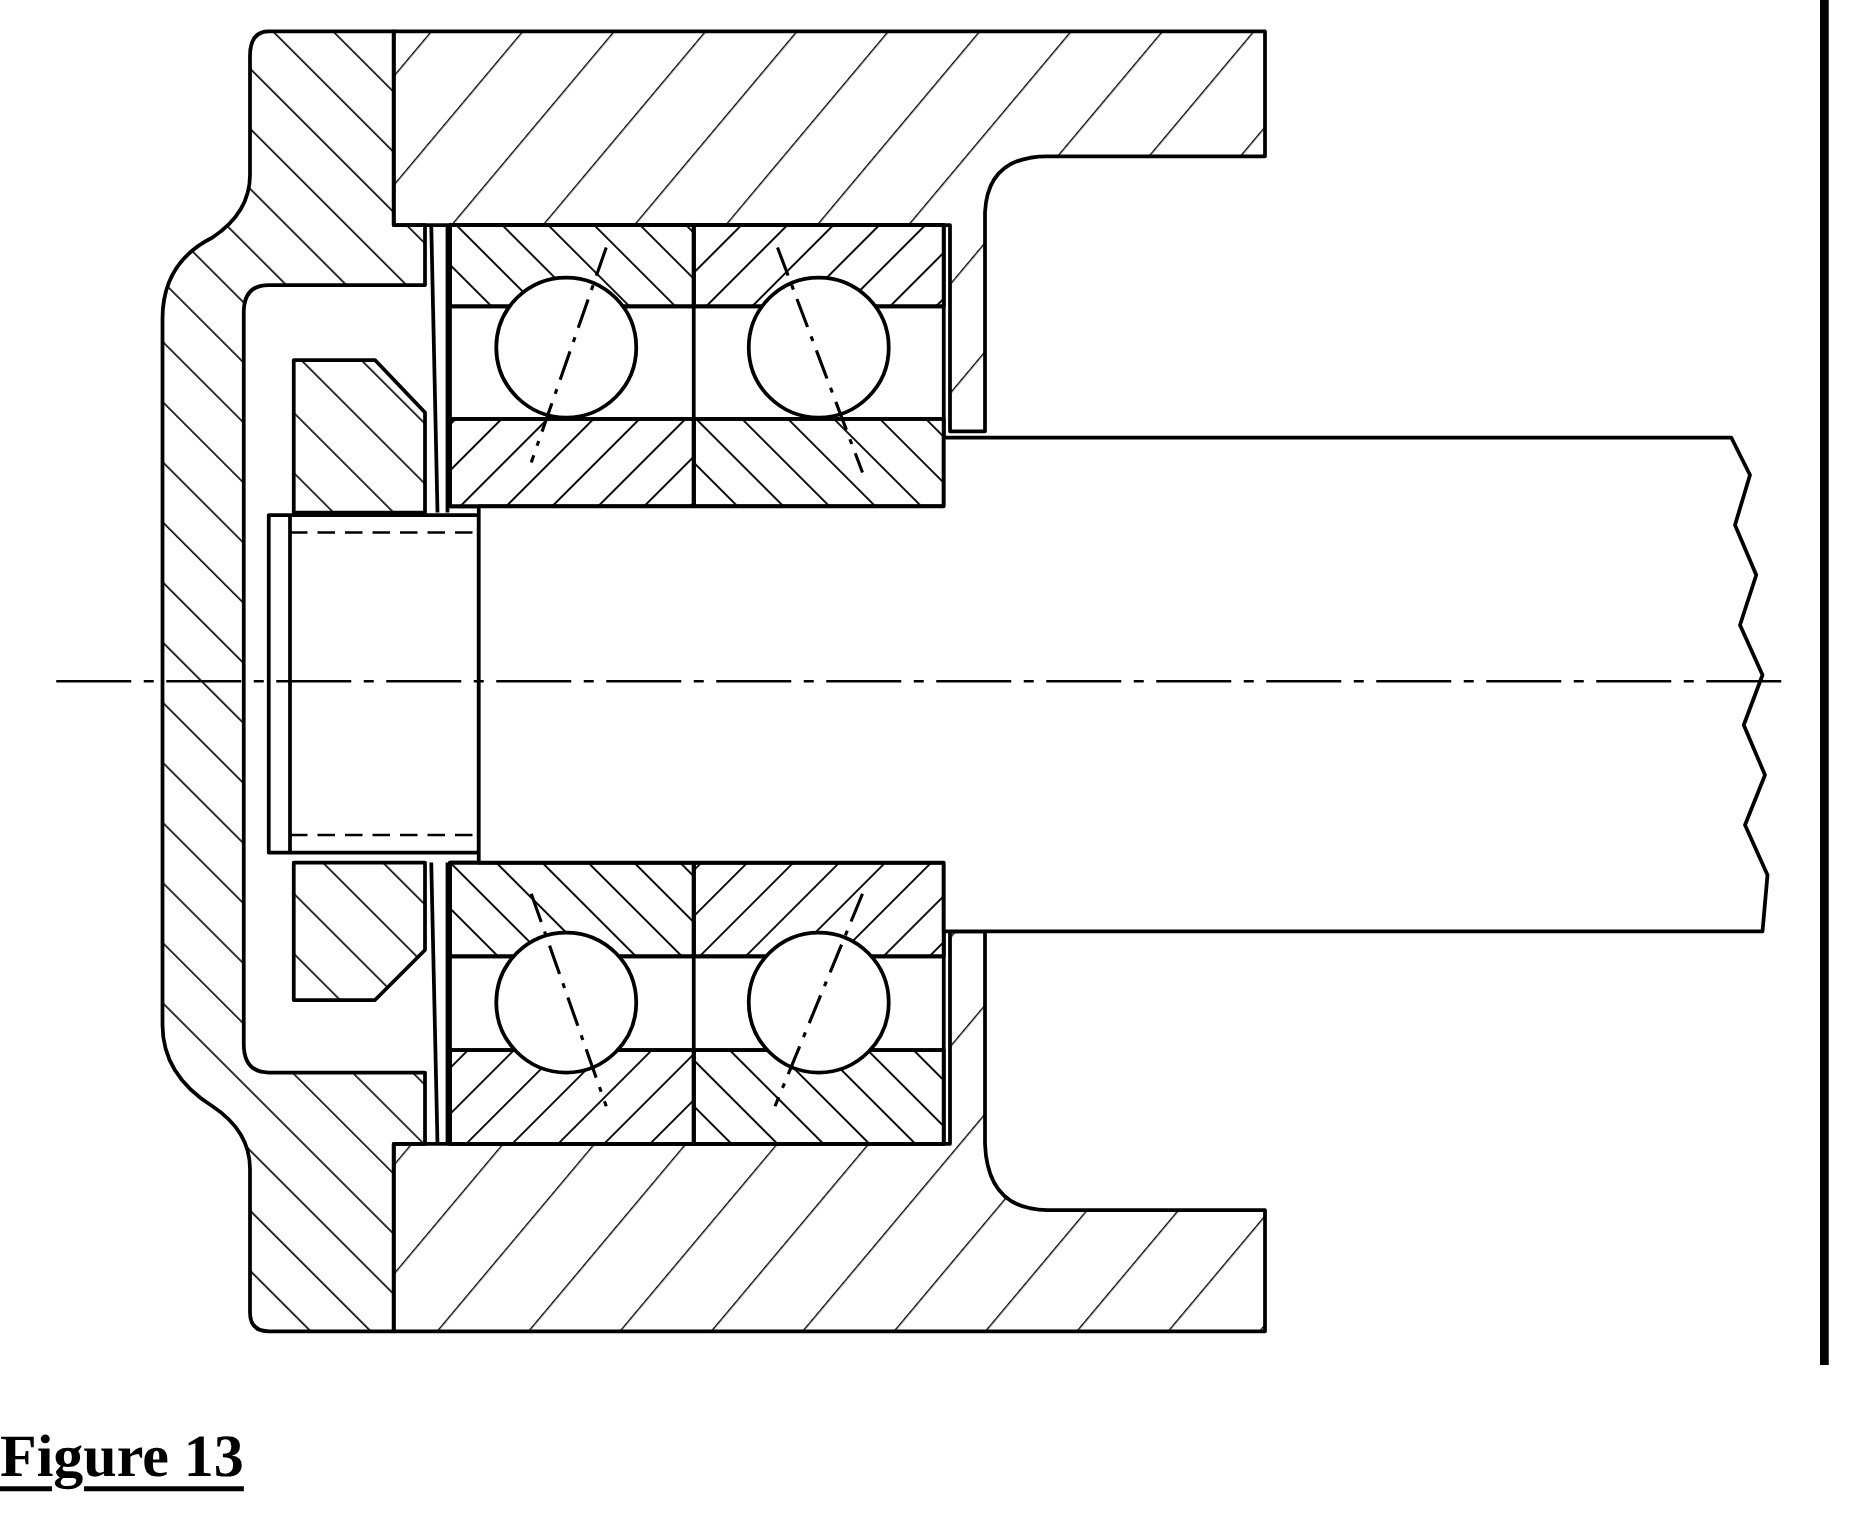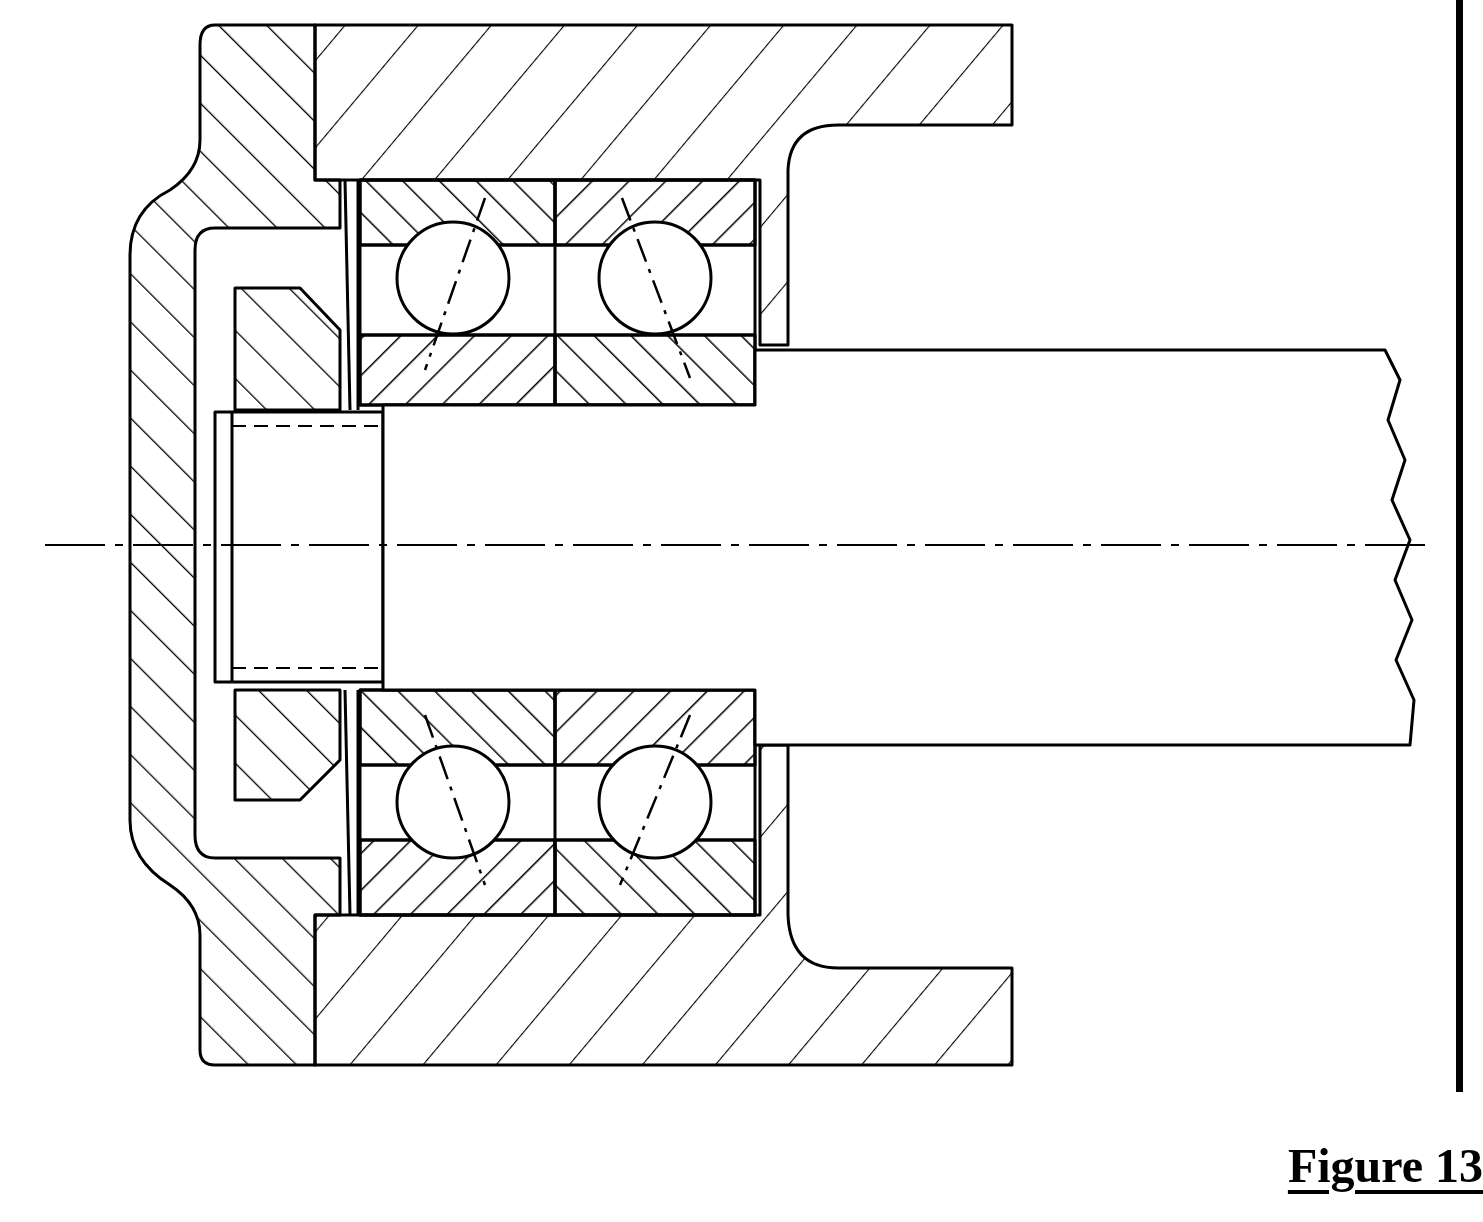--- a/index.html
+++ b/index.html
@@ -1,19 +1,19 @@
 <!DOCTYPE html>
 <html><head>
 <meta charset="utf-8">
 <style>
   html, body { margin:0; padding:0; background:#ffffff; }
   body { width:1483px; height:1222px; position:relative; overflow:hidden; }
   #drawing { position:absolute; left:0; top:0; width:1483px; height:1222px; }
   .caption {
-    position:absolute; left:0; top:1138px; width:1483px; text-align:right;
+    position:absolute; left:0; top:1138px; width:1483px; text-align:left;
     font-family:"Liberation Serif","DejaVu Serif",serif; font-weight:bold; font-size:48px;
     color:#000; text-decoration:underline; text-decoration-thickness:4px; text-underline-offset:8px;
   }
   .right-rule { position:absolute; left:1456px; top:0; width:7px; height:1092px; background:#000; }
 </style>
 </head>
 <body>
 
 <svg id="drawing" viewBox="0 0 1483 1222" xmlns="http://www.w3.org/2000/svg">
   <defs>

